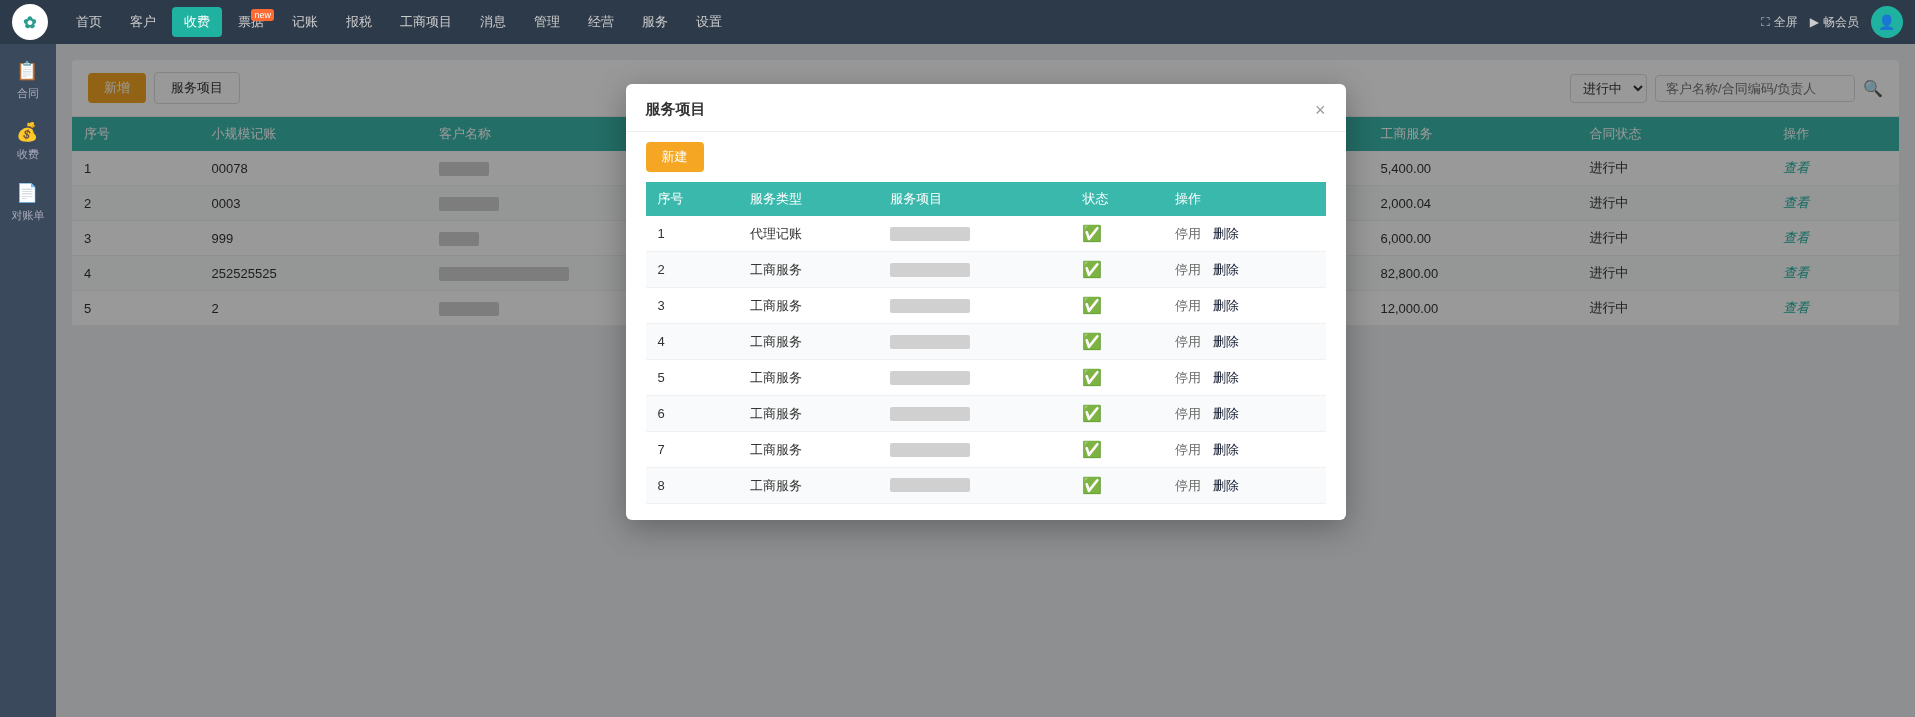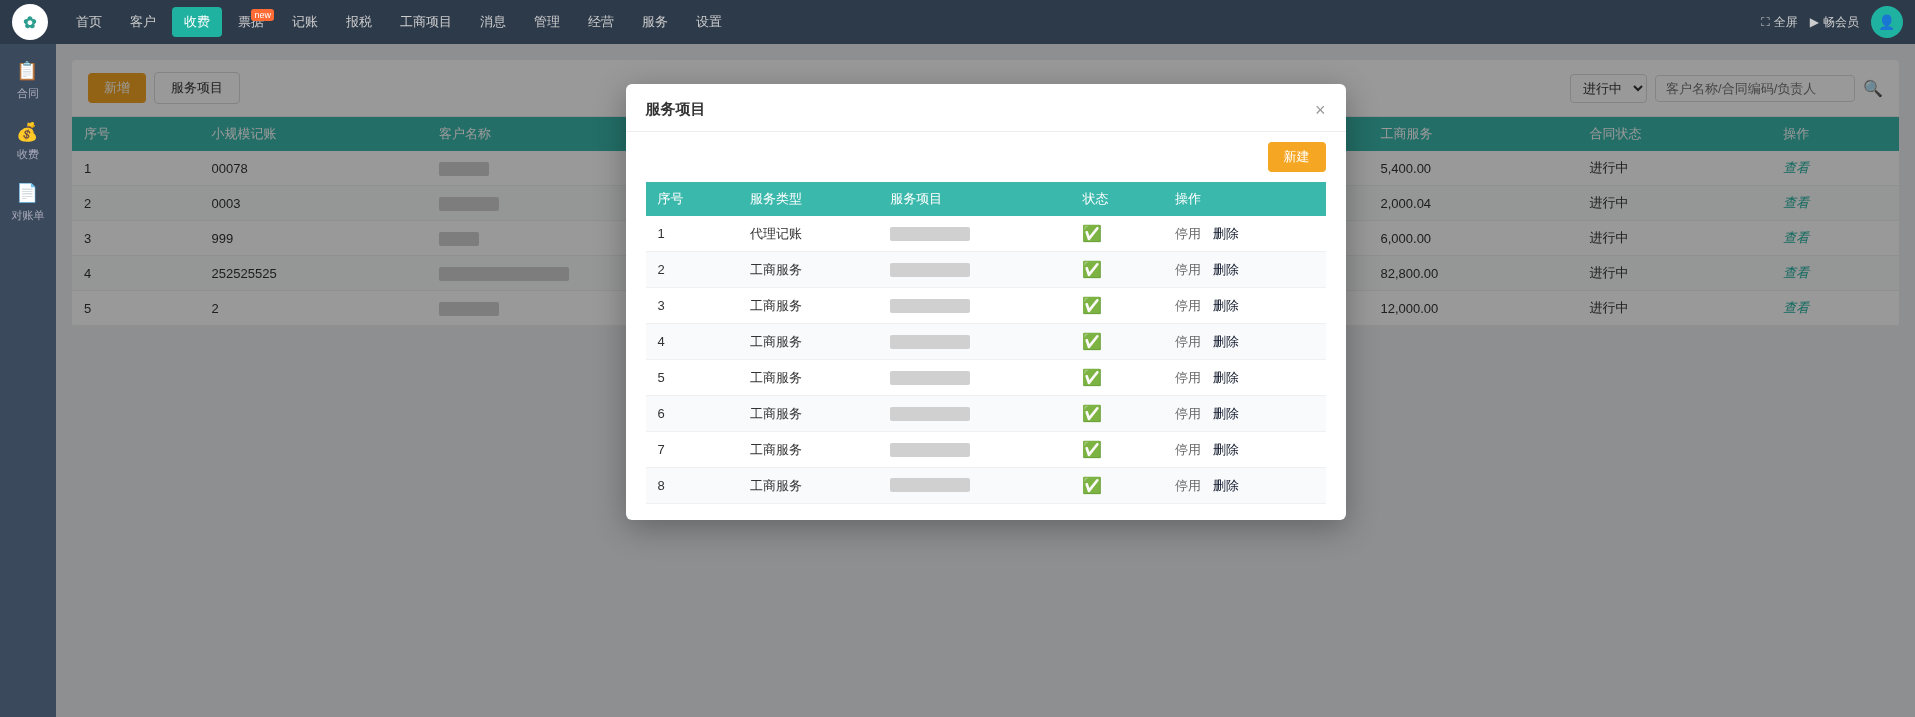--- a/index.html
+++ b/index.html
@@ -220,21 +220,21 @@
       justify-content: space-between;
     }
     .modal-title { font-size: 15px; font-weight: 600; color: #333; }
     .modal-close {
       cursor: pointer; color: #999; font-size: 18px; line-height: 1;
       background: none; border: none;
     }
     .modal-toolbar {
       padding: 10px 20px;
       display: flex;
-      justify-content: flex-end;
+      justify-content: flex-start;
     }
     .modal-body {
       flex: 1;
       overflow-y: auto;
       padding: 0 20px 16px;
     }
 
     
     .modal-table { width: 100%; border-collapse: collapse; }
     .modal-table th {

